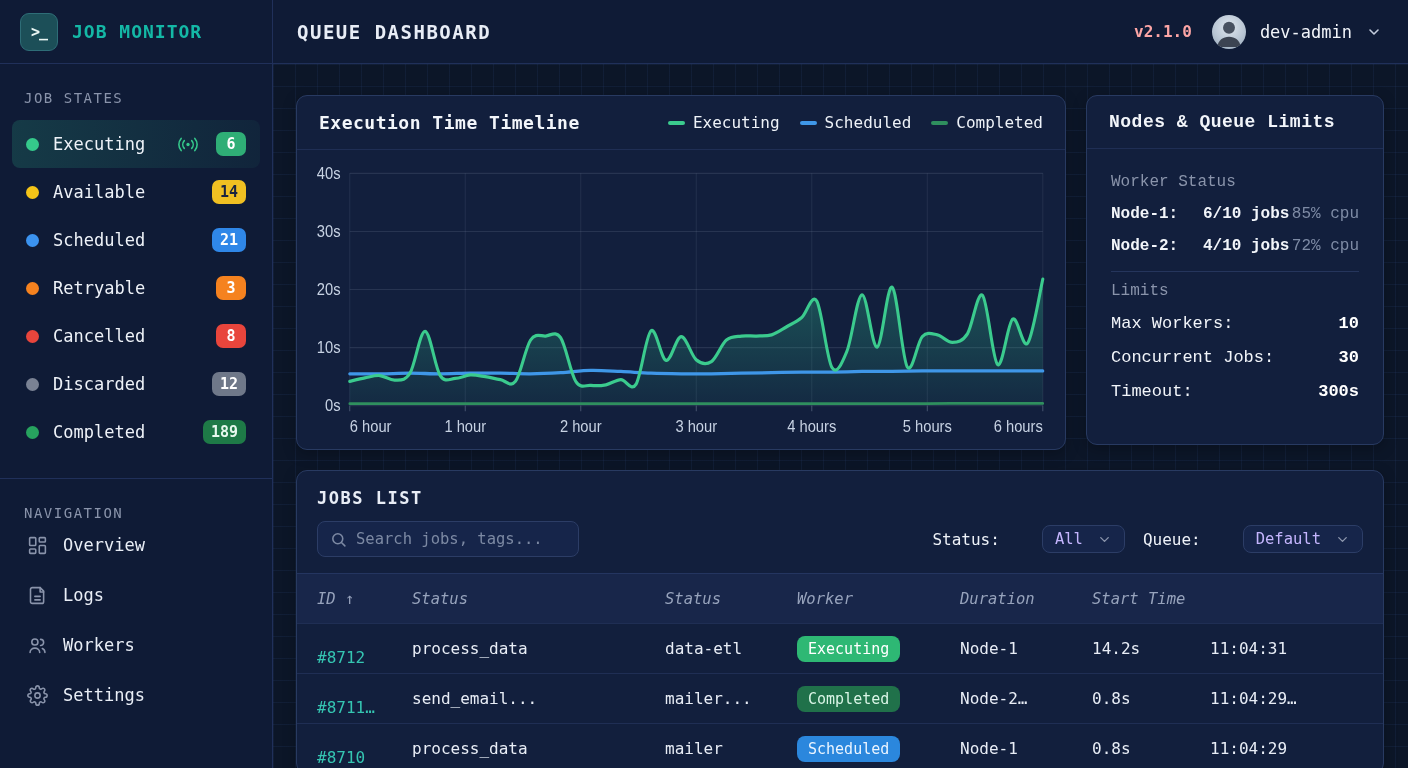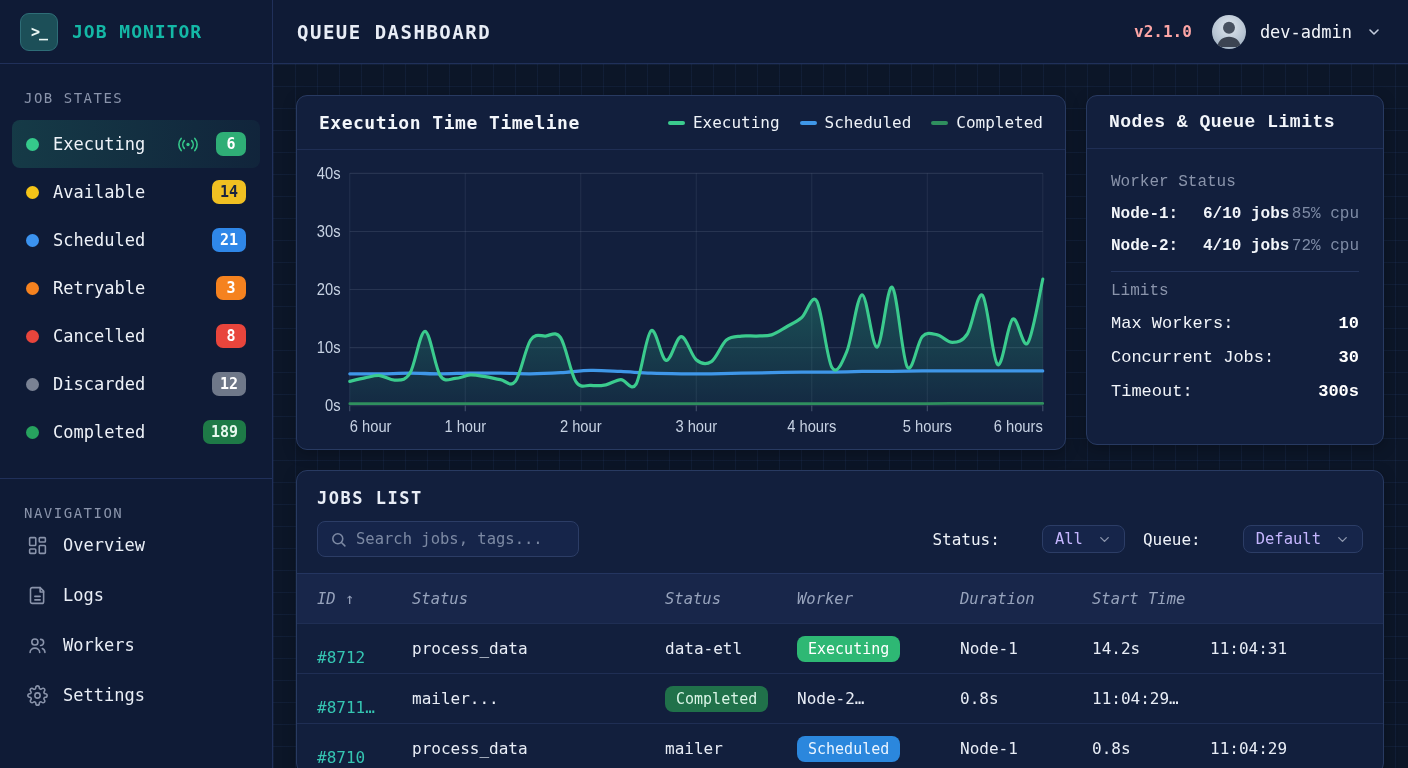--- a/index.html
+++ b/index.html
@@ -427,20 +427,21 @@
             <div class="cell-id">#8712</div>
             <div>process_data</div>
             <div>data-etl</div>
             <div><span class="badge executing">Executing</span></div>
             <div>Node-1</div>
             <div>14.2s</div>
             <div>11:04:31</div>
           </div>
           <div class="tr">
             <div class="cell-id">#8711…</div>
+            <div>send_email...</div>
             <div>mailer...</div>
             <div><span class="badge completed">Completed</span></div>
             <div>Node-2…</div>
             <div>0.8s</div>
             <div>11:04:29…</div>
           </div>
           <div class="tr">
             <div class="cell-id">#8710</div>
             <div>process_data</div>
             <div>mailer</div>

